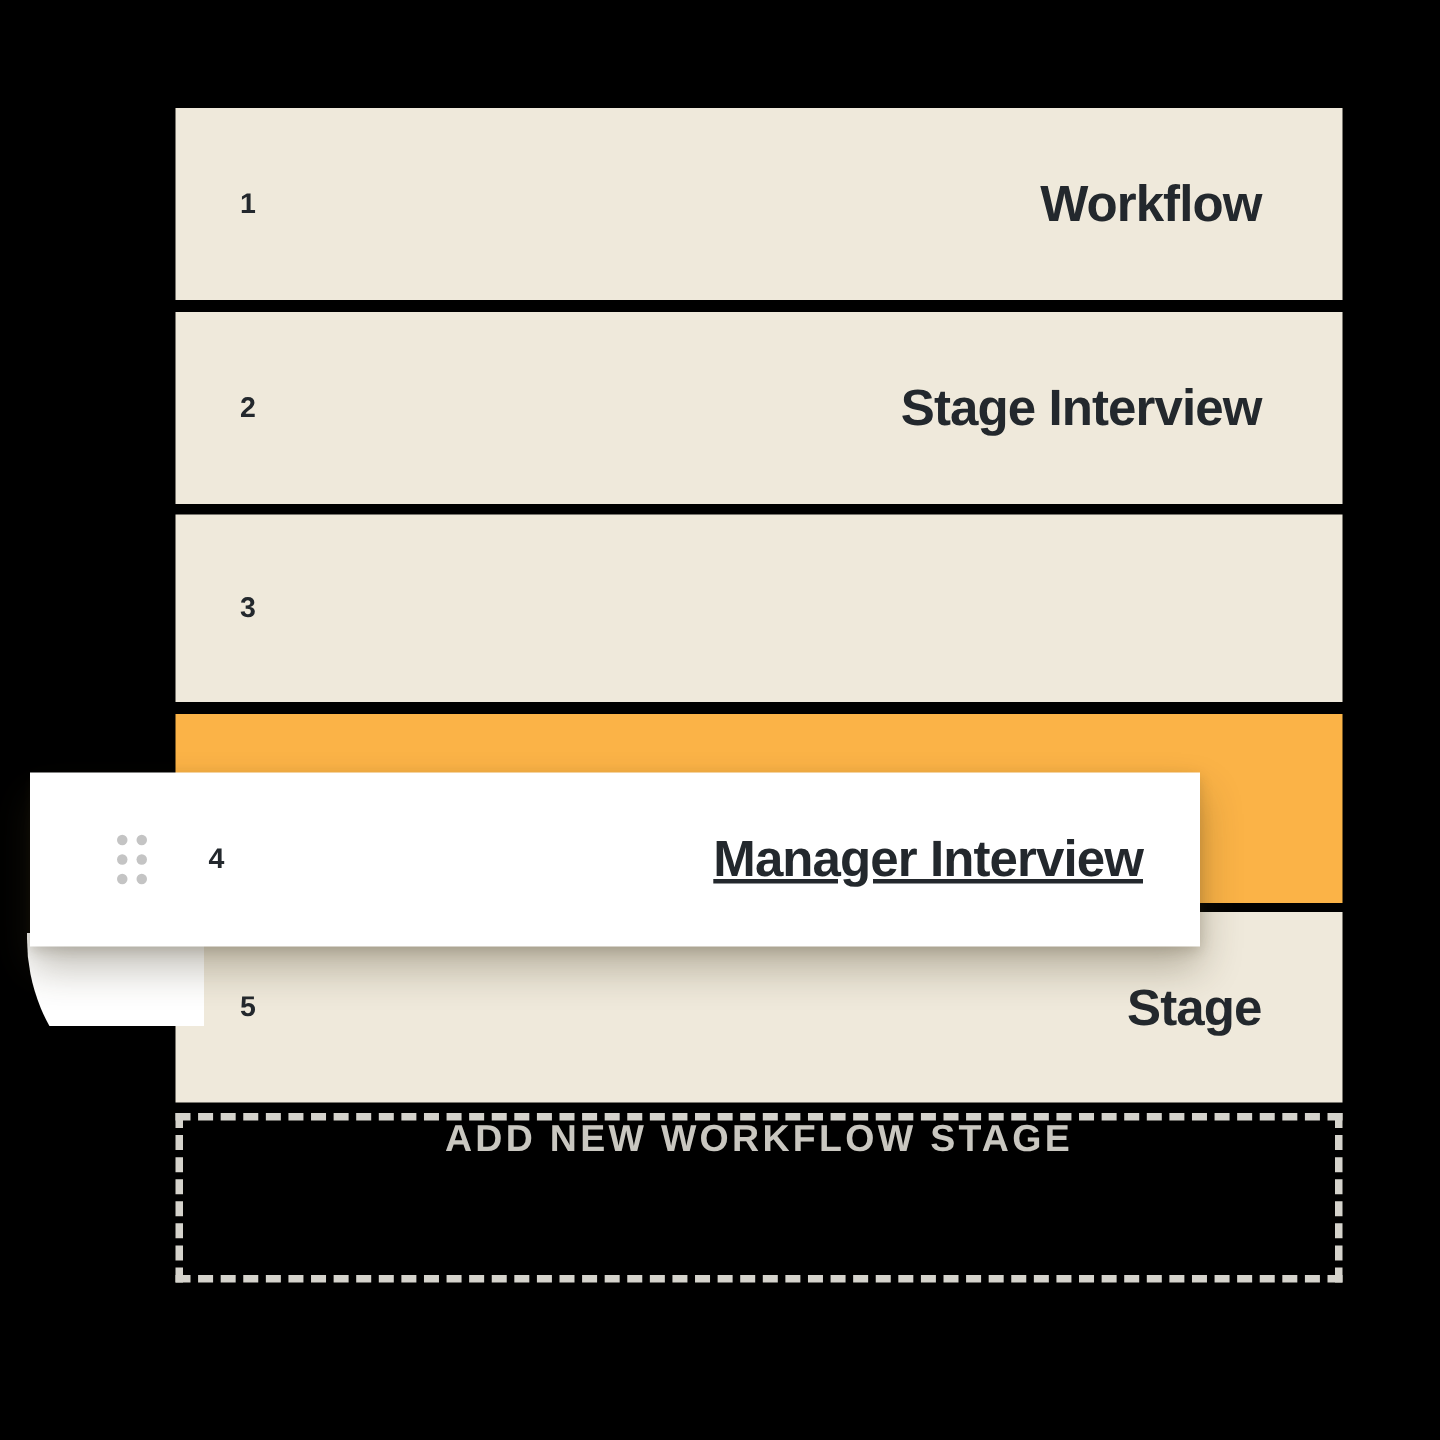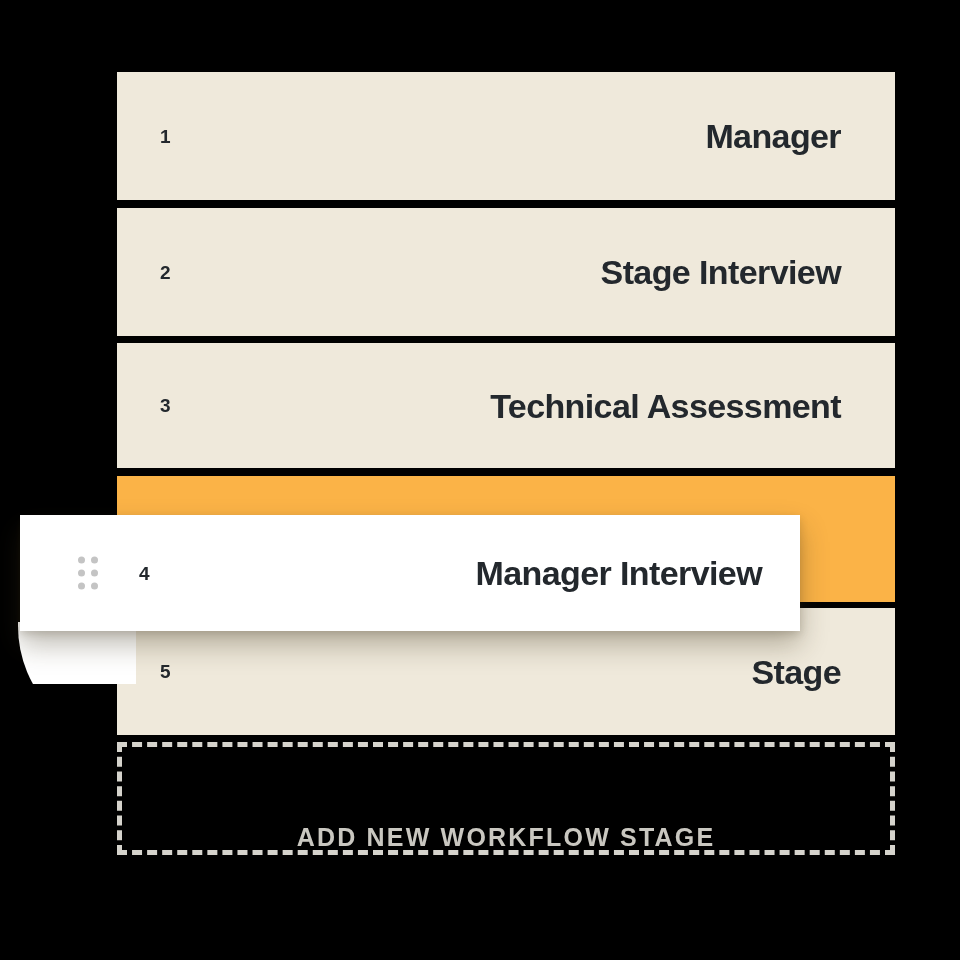--- a/index.html
+++ b/index.html
@@ -67,21 +67,21 @@
   
   #add-stage {
     position: absolute;
     left: 117px;
     top: 742px;
     width: 778px;
     height: 113px;
     box-sizing: border-box;
     border: 5px dashed #D5D3CC;
     display: flex;
-    align-items: flex-end;
+    align-items: flex-start;
     justify-content: center;
     background: transparent;
   }
   #add-stage .add-label {
     font-size: 25px;
     font-weight: 700;
     color: #C9C7C0;
     letter-spacing: 2.2px;
     text-transform: uppercase;
     line-height: 1;
@@ -171,40 +171,40 @@
     position: absolute;
     right: 38px;
     top: 50%;
     transform: translateY(-50%);
     font-size: 34px;
     font-weight: 700;
     color: #23282D;
     letter-spacing: -0.6px;
     line-height: 1;
     white-space: nowrap;
+    text-decoration: underline;
   }
 </style>
 </head>
 <body>
 
 <div id="stage">
 
   <div class="row" id="row-1">
     <span class="row-index">1</span>
-    <span class="row-label">Manager</span>
+    <span class="row-label">Workflow</span>
   </div>
 
   <div class="row" id="row-2">
     <span class="row-index">2</span>
     <span class="row-label">Stage Interview</span>
   </div>
 
   <div class="row" id="row-3">
     <span class="row-index">3</span>
-    <span class="row-label">Technical Assessment</span>
   </div>
 
   <div class="row is-active" id="row-4"></div>
 
   <div class="row" id="row-5">
     <span class="row-index">5</span>
     <span class="row-label">Stage</span>
   </div>
 
   <div id="add-stage">

